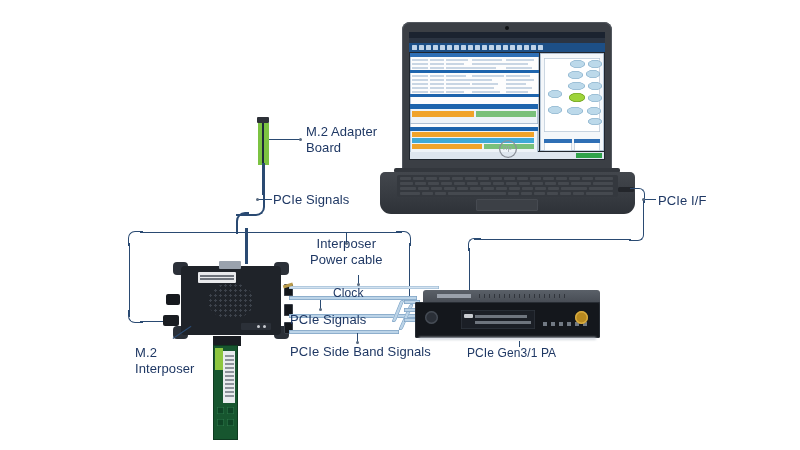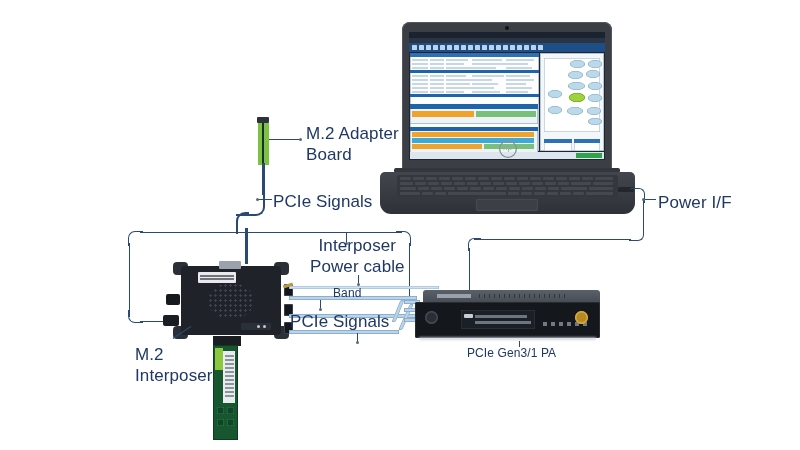--- a/index.html
+++ b/index.html
@@ -1,21 +1,21 @@
 <!DOCTYPE html>
 <html><head>
 <meta charset="utf-8">
 <style>
   html,body{margin:0;padding:0;background:#fff;}
   body{width:800px;height:450px;position:relative;overflow:hidden;
        font-family:"Liberation Sans",sans-serif;color:#1f3355;}
   .stage{position:absolute;inset:0;}
 
   
-  .lbl{position:absolute;font-size:17px;line-height:1.22;color:#1f3864;
+  .lbl{position:absolute;font-size:13px;line-height:1.22;color:#1f3864;
        font-weight:400;white-space:pre;letter-spacing:.1px;}
 
   
   .rootbox{position:absolute;left:168px;top:45px;width:137px;height:123px;
            background:#4a7ebb;}
   .rootbox .rtxt{position:absolute;left:10px;top:14px;color:#fff;font-size:11.5px;
            line-height:1.3;white-space:pre;}
 
   
   .m2adapt{position:absolute;left:257px;top:117px;width:12px;height:48px;}
@@ -386,21 +386,21 @@
   <div class="ln h" style="left:618px;top:187px;width:16px;height:5px;background:#23262b;border-radius:1.5px;"></div>
   <div class="pcie-cable" style="left:630px;top:188px;width:14px;height:14px;border-width:1.6px 1.6px 0 0;border-top-right-radius:6px;"></div>
   <div class="ln v" style="left:642.5px;top:200px;height:33px;"></div>
   <div class="pcie-cable" style="left:629px;top:228px;width:14px;height:12px;border-width:0 1.6px 1.6px 0;border-bottom-right-radius:6px;"></div>
   <div class="ln h" style="left:474px;top:238.6px;width:157px;"></div>
   <div class="pcie-cable" style="left:468px;top:238px;width:12px;height:12px;border-width:1.6px 0 0 1.6px;border-top-left-radius:6px;"></div>
   <div class="ln v" style="left:468.5px;top:248px;height:44px;"></div>
 
   <div class="ln h" style="left:644px;top:199px;width:12px;"></div>
   <div class="dot" style="left:642px;top:197.5px;"></div>
-  <div class="lbl" style="left:658px;top:193px;">Power I/F</div>
+  <div class="lbl" style="left:658px;top:193px;">PCIe I/F</div>
 
   <div class="pcie-cable" style="left:128px;top:231px;width:14px;height:14px;border-width:1.6px 0 0 1.6px;border-top-left-radius:7px;"></div>
   <div class="ln h" style="left:140px;top:231.6px;width:262px;"></div>
   <div class="pcie-cable" style="left:396px;top:231px;width:14px;height:14px;border-width:1.6px 1.6px 0 0;border-top-right-radius:7px;"></div>
   <div class="ln v" style="left:408.5px;top:243px;height:58px;"></div>
   <div class="ln v" style="left:128.5px;top:243px;height:74px;"></div>
   <div class="pcie-cable" style="left:128px;top:310px;width:14px;height:12px;border-width:0 0 1.6px 1.6px;border-bottom-left-radius:7px;"></div>
   <div class="ln h" style="left:140px;top:320.6px;width:28px;"></div>
   <div class="ln h" style="left:163px;top:315px;width:16px;height:11px;background:#1a1d22;border-radius:2px;"></div>
 
@@ -466,28 +466,29 @@
   <div class="sig h" style="left:289px;top:330px;width:110px;"></div>
 
   <div class="sig" style="left:396px;top:300px;width:4px;height:22px;border-radius:2px;transform:skewX(-22deg);"></div>
   <div class="sig" style="left:404px;top:304px;width:4px;height:26px;border-radius:2px;transform:skewX(-24deg);"></div>
   <div class="sig h" style="left:404px;top:300px;width:16px;"></div>
   <div class="sig h" style="left:404px;top:308px;width:16px;"></div>
   <div class="sig h" style="left:404px;top:318px;width:16px;"></div>
 
   <div class="ln v" style="left:358px;top:275px;height:10px;"></div>
   <div class="dot" style="left:356.5px;top:283px;"></div>
-  <div class="lbl" style="left:333px;top:286px;font-size:12px;">Band</div>
+  <div class="lbl" style="left:333px;top:286px;font-size:12px;">Clock</div>
 
   <div class="ln v" style="left:320px;top:300px;height:10px;"></div>
   <div class="dot" style="left:318.5px;top:308px;"></div>
   <div class="lbl" style="left:290px;top:312px;">PCIe Signals</div>
 
   <div class="ln v" style="left:357px;top:333px;height:10px;"></div>
   <div class="dot" style="left:355.5px;top:341px;"></div>
+  <div class="lbl" style="left:290px;top:344px;">PCIe Side Band Signals</div>
 
   <div class="pa">
     <div class="pa-top">
       <div class="tlogo"></div>
       <div class="vents"></div>
     </div>
     <div class="pa-face">
       <div class="pa-knob" style="left:10px;"></div>
       <div class="pa-plate">
         <b></b>

